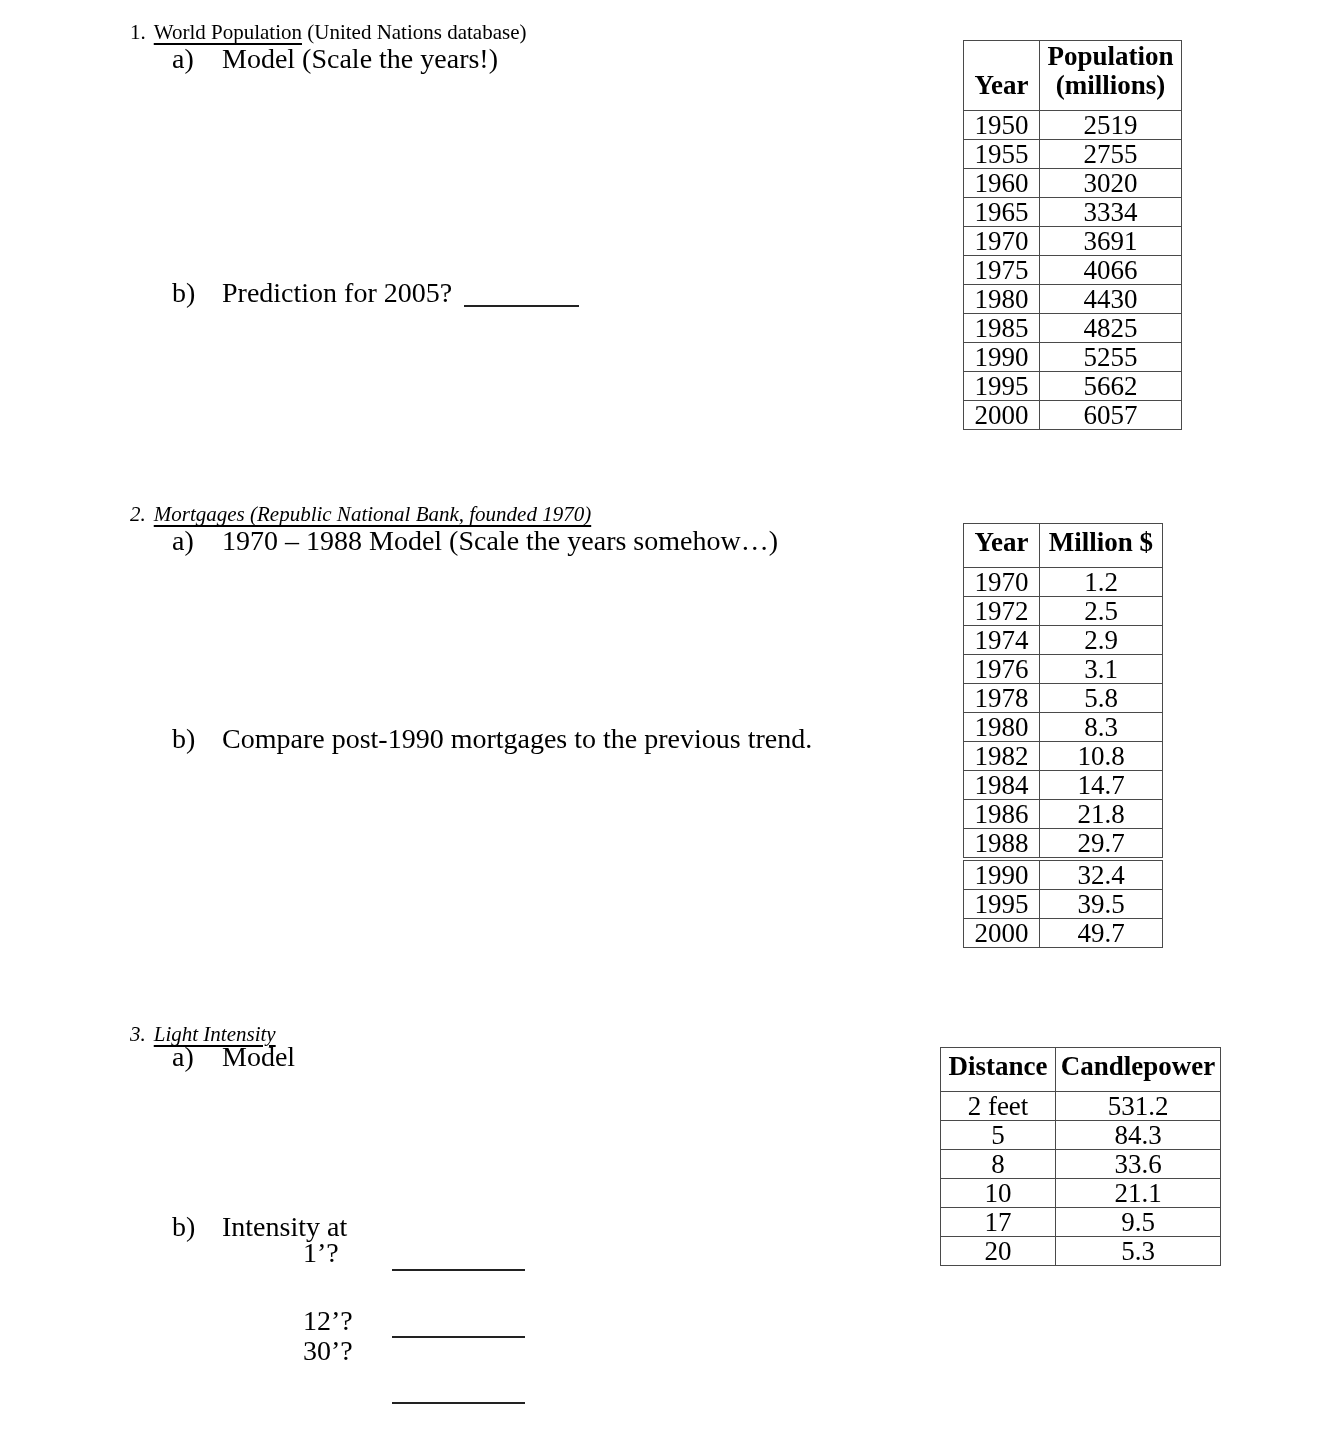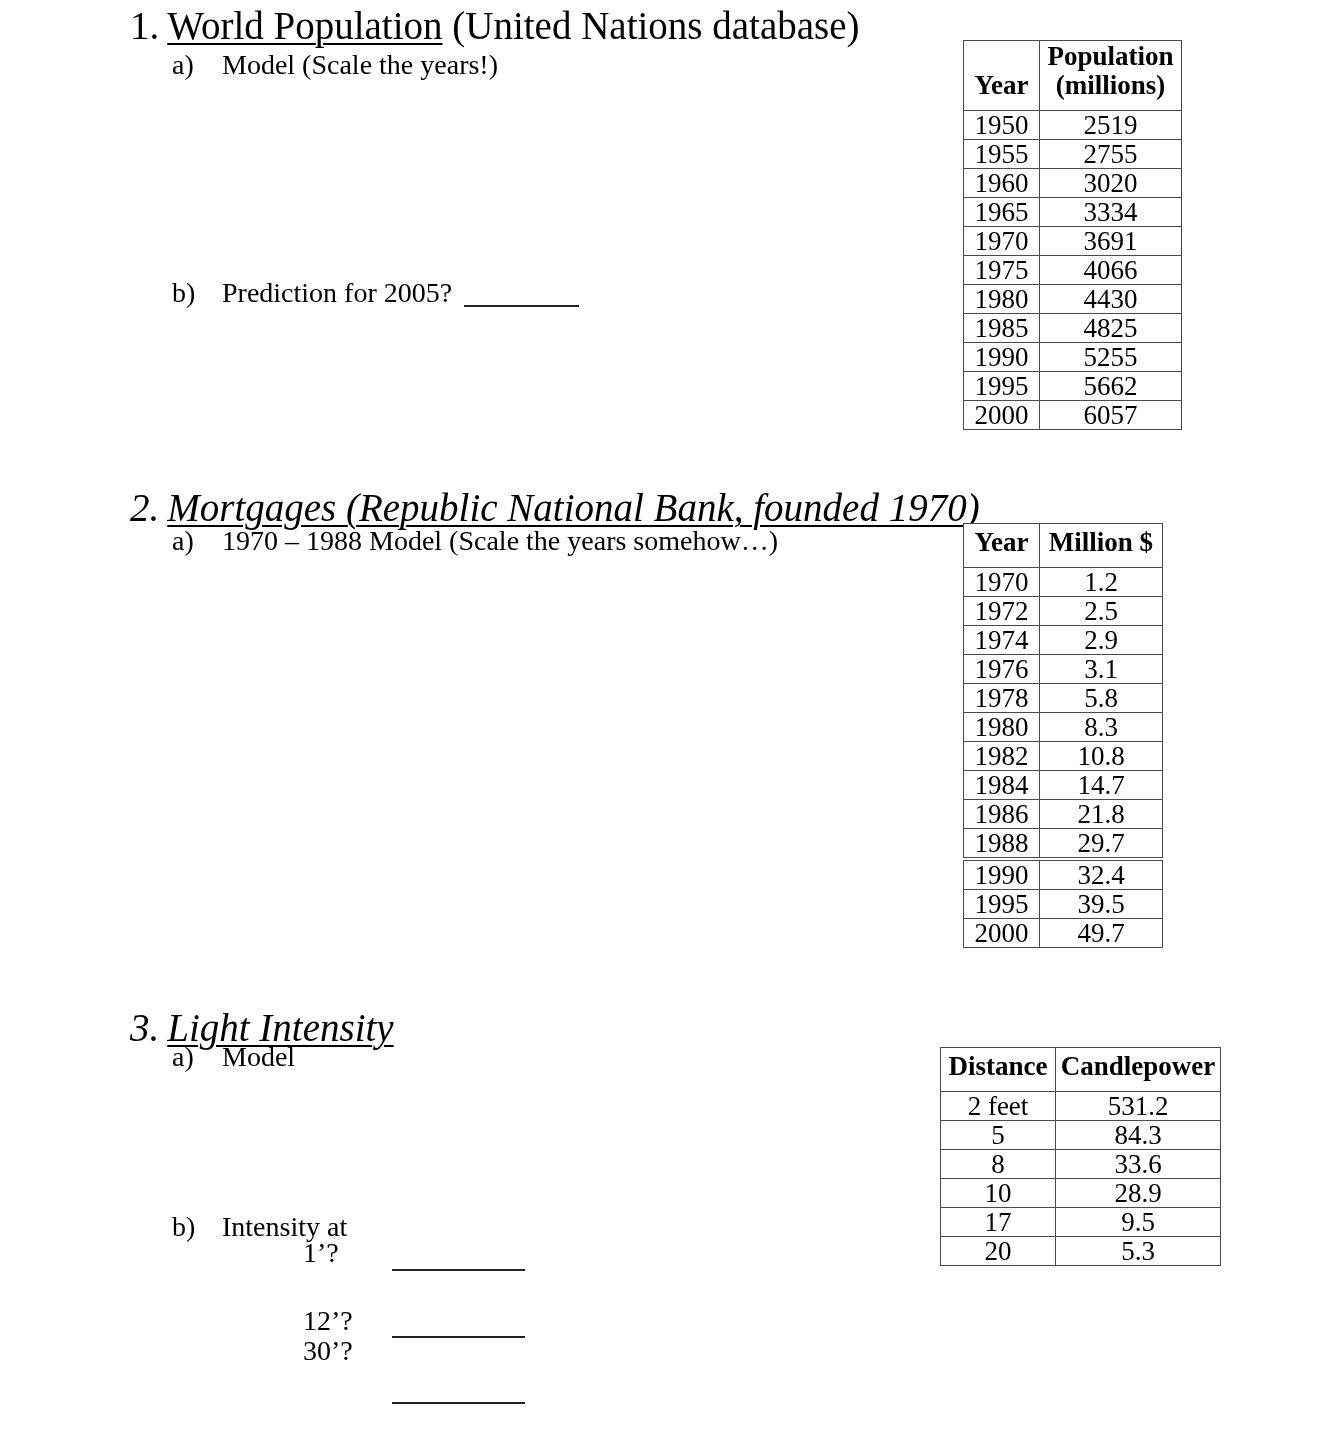--- a/index.html
+++ b/index.html
@@ -8,21 +8,21 @@
     width: 1333px;
     height: 1455px;
     background: #ffffff;
     color: #000000;
     font-family: "Liberation Serif", serif;
     overflow: hidden;
   }
   .abs { position: absolute; }
 
   
-  .heading { font-size: 39px; line-height: 35px; white-space: nowrap; }
+  .heading { font-size: 21px; line-height: 35px; white-space: nowrap; margin-top: 7px; }
   .heading .num { margin-right: 8px; }
   .u {
     text-decoration: underline;
     text-decoration-thickness: 2px;
     text-underline-offset: 4px;
   }
   .ital { font-style: italic; }
 
   
   .item { font-size: 28px; line-height: 34px; white-space: nowrap; }
@@ -61,21 +61,21 @@
 </style>
 </head>
 <body>
 
 <div class="page">
 
   <div class="heading abs" style="left:130px; top:8px;">
     <span class="num">1.</span><span class="u">World Population</span><span> (United Nations database)</span>
   </div>
 
-  <div class="item abs" style="left:172px; top:48px;">
+  <div class="item abs" style="left:172px; top:42px;">
     <span class="item-label">a)</span><span>Model (Scale the years!)</span>
   </div>
 
   <table class="abs tbl tbl-pop" style="left:963px; top:40px; width:218px;">
     <colgroup>
         <col style="width:76px">
         <col style="width:142px">
       </colgroup>
   <thead>
         <tr>
@@ -204,20 +204,23 @@
           <td>1995</td>
           <td>39.5</td>
         </tr>
         <tr>
           <td>2000</td>
           <td>49.7</td>
         </tr>
       </tbody>
     </table>
 
+  <div class="item abs" style="left:172px; top:722px;">
+    <span class="item-label">b)</span><span>Compare post-1990 mortgages to the previous trend.</span>
+  </div>
 
   <div class="heading abs ital" style="left:130px; top:1010px;">
     <span class="num">3.</span><span class="u">Light Intensity</span>
   </div>
 
   <div class="item abs" style="left:172px; top:1040px;">
     <span class="item-label">a)</span><span>Model</span>
   </div>
 
   <table class="abs tbl tbl-light" style="left:940px; top:1047px; width:280px;">
@@ -239,21 +242,21 @@
         <tr>
           <td>5</td>
           <td>84.3</td>
         </tr>
         <tr>
           <td>8</td>
           <td>33.6</td>
         </tr>
         <tr>
           <td>10</td>
-          <td>28.9</td>
+          <td>21.1</td>
         </tr>
         <tr>
           <td>17</td>
           <td>9.5</td>
         </tr>
         <tr>
           <td>20</td>
           <td>5.3</td>
         </tr>
       </tbody>

